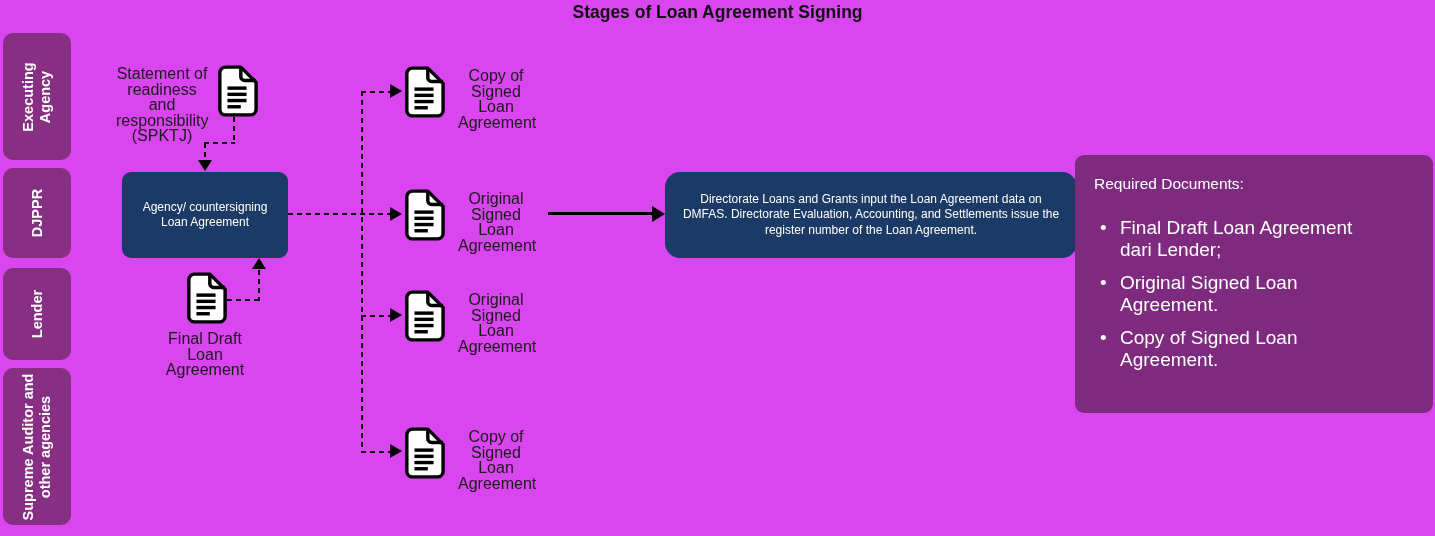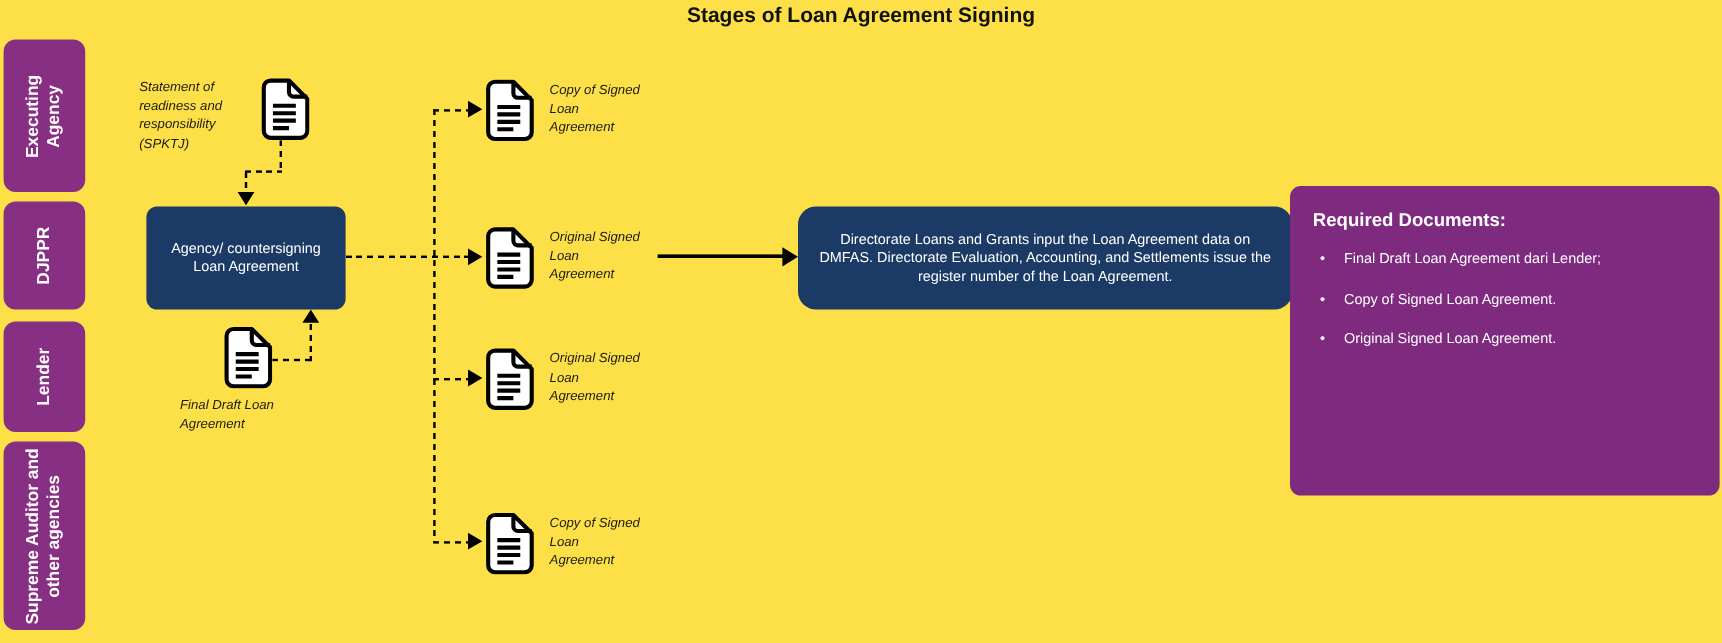--- a/index.html
+++ b/index.html
@@ -1,18 +1,18 @@
 <!DOCTYPE html>
 <html><head>
 <meta charset="utf-8">
 <style>
   html,body { margin:0; padding:0; background:#fff; }
   .canvas {
     position:relative; width:1435px; height:536px; overflow:hidden;
-    font-family:"Liberation Sans", sans-serif; background:#fde047; color:#1a1a1a;
+    font-family:"Liberation Sans", sans-serif; background:#d946ef; color:#1a1a1a;
   }
   .title {
     position:absolute; top:2px; left:0; width:100%;
     text-align:center; font-size:17.5px; font-weight:bold; color:#111;
   }
   
   .rail-box {
     position:absolute; left:3px; width:68px; background:#872f82; border-radius:10px;
   }
   .rail-label {
@@ -24,21 +24,21 @@
   .rb1 { top:33px;  height:127px; }
   .rb2 { top:168px; height:90px;  }
   .rb3 { top:268px; height:92px;  }
   .rb4 { top:368px; height:157px; }
   .rb1 .rail-label { width:100px; }
   .rb2 .rail-label { width:90px;  }
   .rb3 .rail-label { width:92px;  }
   .rb4 .rail-label { width:150px; }
 
   .flow-label {
-    position:absolute; font-size:11px; line-height:15.5px; text-align:left; color:#1a1a1a;font-style:italic;
+    position:absolute; font-size:16px; line-height:15.5px; text-align:center; color:#1a1a1a;
   }
   .doc-icon { position:absolute; width:42px; height:52px; }
 
   .node {
     position:absolute; background:#1b3a66; color:#fff; border-radius:9px;
     display:flex; align-items:center; justify-content:center;
     text-align:center; font-size:12px; line-height:15.5px;
   }
   .box1 { left:122px; top:172px; width:166px; height:86px; padding:0 20px; box-sizing:border-box; }
   .box2 { left:665px; top:172px; width:412px; height:86px; padding:0 15px; box-sizing:border-box;border-radius:15px; }
@@ -51,25 +51,25 @@
   .arr-r { border-top:7px solid transparent; border-bottom:7px solid transparent; border-left:12px solid #000; }
   .arr-r-big { border-top:8px solid transparent; border-bottom:8px solid transparent; border-left:13px solid #000; }
   .arr-d { border-left:7px solid transparent; border-right:7px solid transparent; border-top:11px solid #000; }
   .arr-u { border-left:7px solid transparent; border-right:7px solid transparent; border-bottom:11px solid #000; }
 
   .panel {
     position:absolute; left:1075px; top:155px; width:358px; height:258px;
     background:#7d2a7f; border-radius:9px; color:#fff; box-sizing:border-box;
     padding:20px 18px 0 19px;
   }
-  .panel-heading { font-size:15.5px; font-weight:bold; margin:0 0 12px 0; }
+  .panel-heading { font-size:15.5px; font-weight:normal; margin:0 0 24px 0; }
   .panel ul { list-style:none; margin:0; padding:0; }
   .panel li {
     position:relative; padding-left:26px; margin-bottom:12px;
-    font-size:12px; line-height:21.5px; width:250px;
+    font-size:19px; line-height:21.5px; width:250px;
   }
   .panel li::before { content:"\2022"; position:absolute; left:6px; }
 </style>
 </head>
 <body>
 
 <div class="canvas">
 
   <div class="title">Stages of Loan Agreement Signing</div>
 
@@ -185,18 +185,18 @@
   <div class="arr arr-r-big" style="left:652px;top:206px;"></div>
 
   <div class="node box2">
     <span>Directorate Loans and Grants input the Loan Agreement data on DMFAS. Directorate Evaluation, Accounting, and Settlements issue the register number of the Loan Agreement.</span>
   </div>
 
   <div class="panel">
     <div class="panel-heading">Required Documents:</div>
     <ul>
       <li><span>Final Draft Loan Agreement dari Lender;</span></li>
+      <li><span>Original Signed Loan Agreement.</span></li>
       <li><span>Copy of Signed Loan Agreement.</span></li>
-      <li><span>Original Signed Loan Agreement.</span></li>
     </ul>
   </div>
 
 </div>
 
 </body></html>

